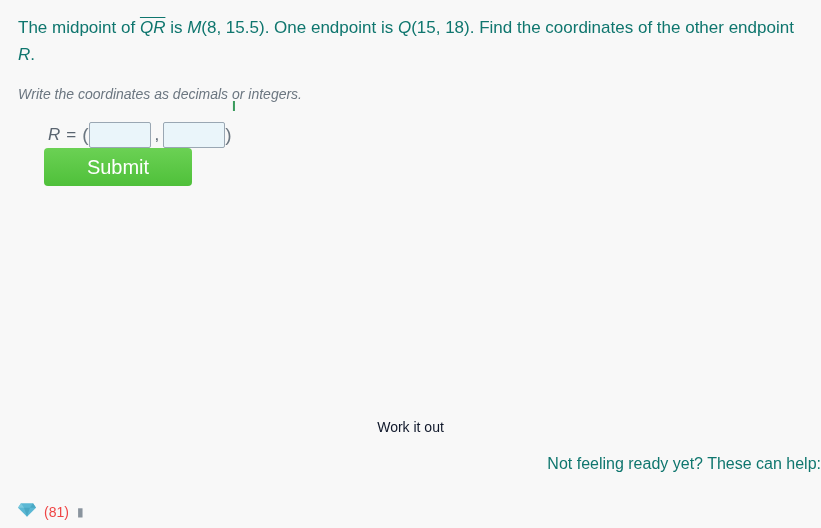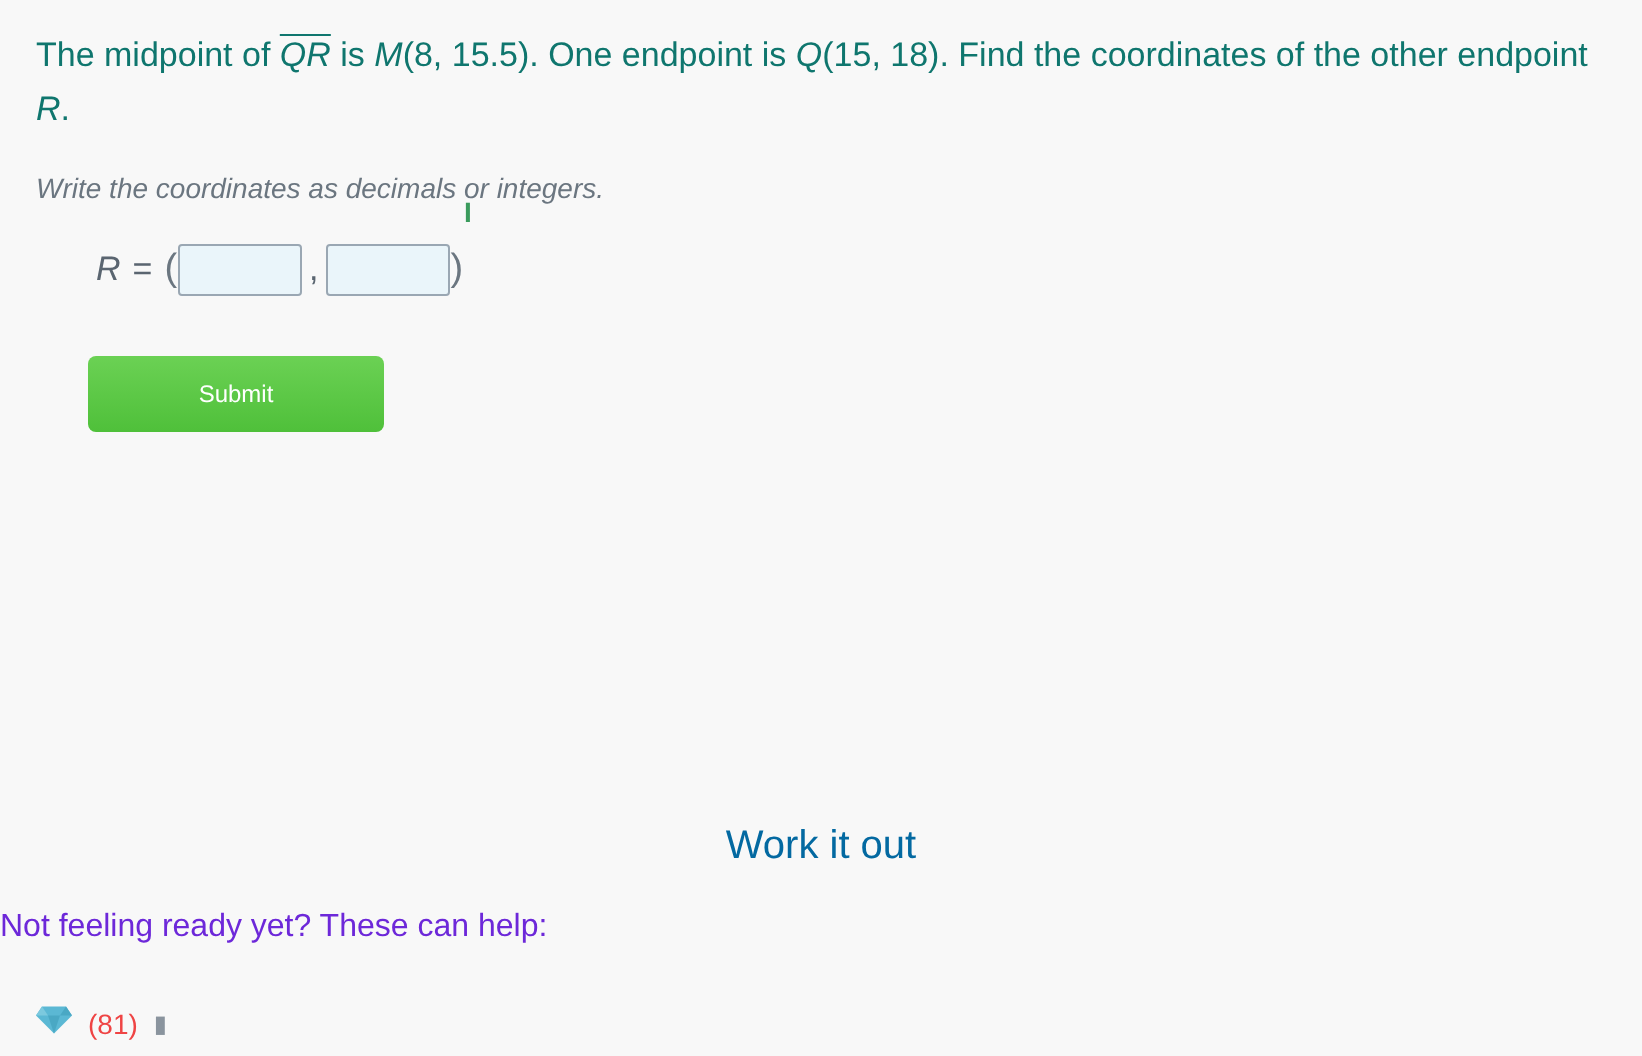--- a/index.html
+++ b/index.html
@@ -70,48 +70,47 @@
       font-size: 15px;
       color: #333;
       font-style: normal;
     }
     .comma {
       font-style: normal;
       margin: 0 4px;
       color: #5a6570;
     }
     .submit-btn {
-      margin-top: 30px;
       margin-left: 26px;
       width: 148px;
       height: 38px;
       background: linear-gradient(#6bd154, #4fc03a);
       border: none;
       border-radius: 4px;
       color: #ffffff;
-      font-size: 12px;
+      font-size: 20px;
       cursor: pointer;
       text-align: center;
     }
     .bottom-area {
       position: absolute;
       bottom: 0;
       left: 0;
       width: 100%;
     }
     .work-it-out {
       text-align: center;
-      font-size: 20px;
-      color: #0369a1;
+      font-size: 14px;
+      color: #0f172a;
       margin-bottom: 6px;
     }
     .not-ready {
-      text-align: left;
+      text-align: right;
       font-size: 16px;
-      color: #6d28d9;
+      color: #0f766e;
       margin-bottom: 22px;
       margin-top: 20px;
     }
     .link-row {
       display: flex;
       justify-content: space-between;
       padding: 8px 18px 8px 18px;
       align-items: center;
     }
     .link-left, .link-right {

